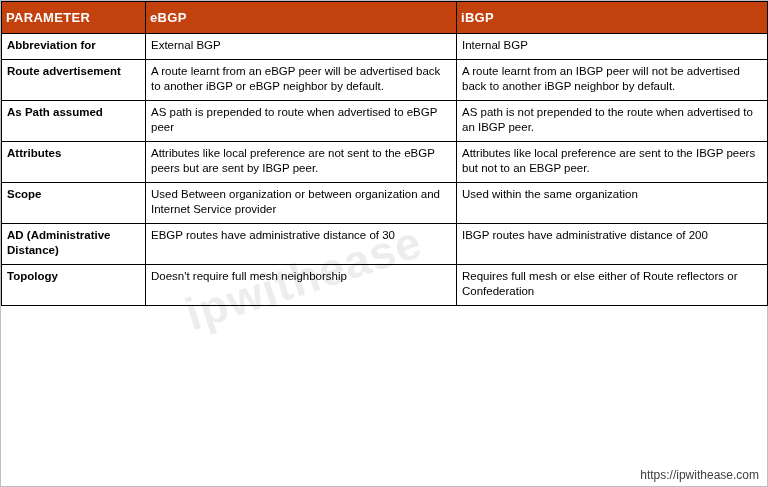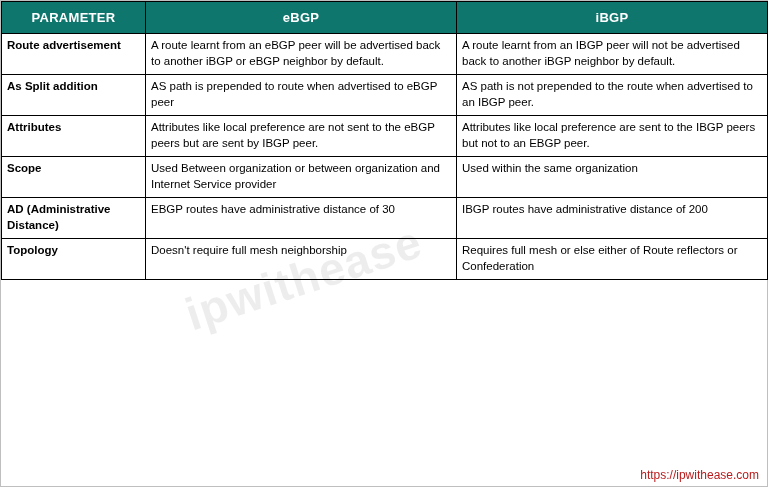--- a/index.html
+++ b/index.html
@@ -38,25 +38,25 @@
     border-collapse: collapse;
     width: 766px;
     table-layout: fixed;
     position: relative;
     z-index: 2;
   }
   table.cmp col.c1 { width: 144px; }
   table.cmp col.c2 { width: 311px; }
   table.cmp col.c3 { width: 311px; }
   table.cmp th {
-    background: #0f766e;
+    background: #c2410c;
     color: #ffffff;
     font-size: 13px;
     font-weight: bold;
-    text-align: center;
+    text-align: left;
     padding: 8px 4px;
     border: 1px solid #000000;
     letter-spacing: 0.3px;
   }
   table.cmp td {
     border: 1px solid #000000;
     vertical-align: top;
     font-size: 11.5px;
     line-height: 1.35;
     padding: 4px 5px 5px 5px;
@@ -67,21 +67,21 @@
   }
   .footer {
     position: absolute;
     right: 8px;
     bottom: 4px;
     font-size: 12px;
     color: #1f6fbf;
     font-family: "Liberation Sans", sans-serif;
   }
   .footer a {
-    color: #b91c1c;
+    color: #404040;
     text-decoration: none;
   }
 </style>
 </head>
 <body>
 
 <div class="page">
 
   <div class="watermark">ipwithease</div>
 
@@ -93,26 +93,31 @@
     </colgroup>
     <thead>
       <tr>
         <th>PARAMETER</th>
         <th>eBGP</th>
         <th>iBGP</th>
       </tr>
     </thead>
     <tbody>
       <tr>
+        <td class="param">Abbreviation for</td>
+        <td>External BGP</td>
+        <td>Internal BGP</td>
+      </tr>
+      <tr>
         <td class="param">Route advertisement</td>
         <td>A route learnt from an eBGP peer will be advertised back to another iBGP or eBGP neighbor by default.</td>
         <td>A route learnt from an IBGP peer will not be advertised back to another iBGP neighbor by default.</td>
       </tr>
       <tr>
-        <td class="param">As Split addition</td>
+        <td class="param">As Path assumed</td>
         <td>AS path is prepended to route when advertised to eBGP peer</td>
         <td>AS path is not prepended to the route when advertised to an IBGP peer.</td>
       </tr>
       <tr>
         <td class="param">Attributes</td>
         <td>Attributes like local preference are not sent to the eBGP peers but are sent by IBGP peer.</td>
         <td>Attributes like local preference are sent to the IBGP peers but not to an EBGP peer.</td>
       </tr>
       <tr>
         <td class="param">Scope</td>

